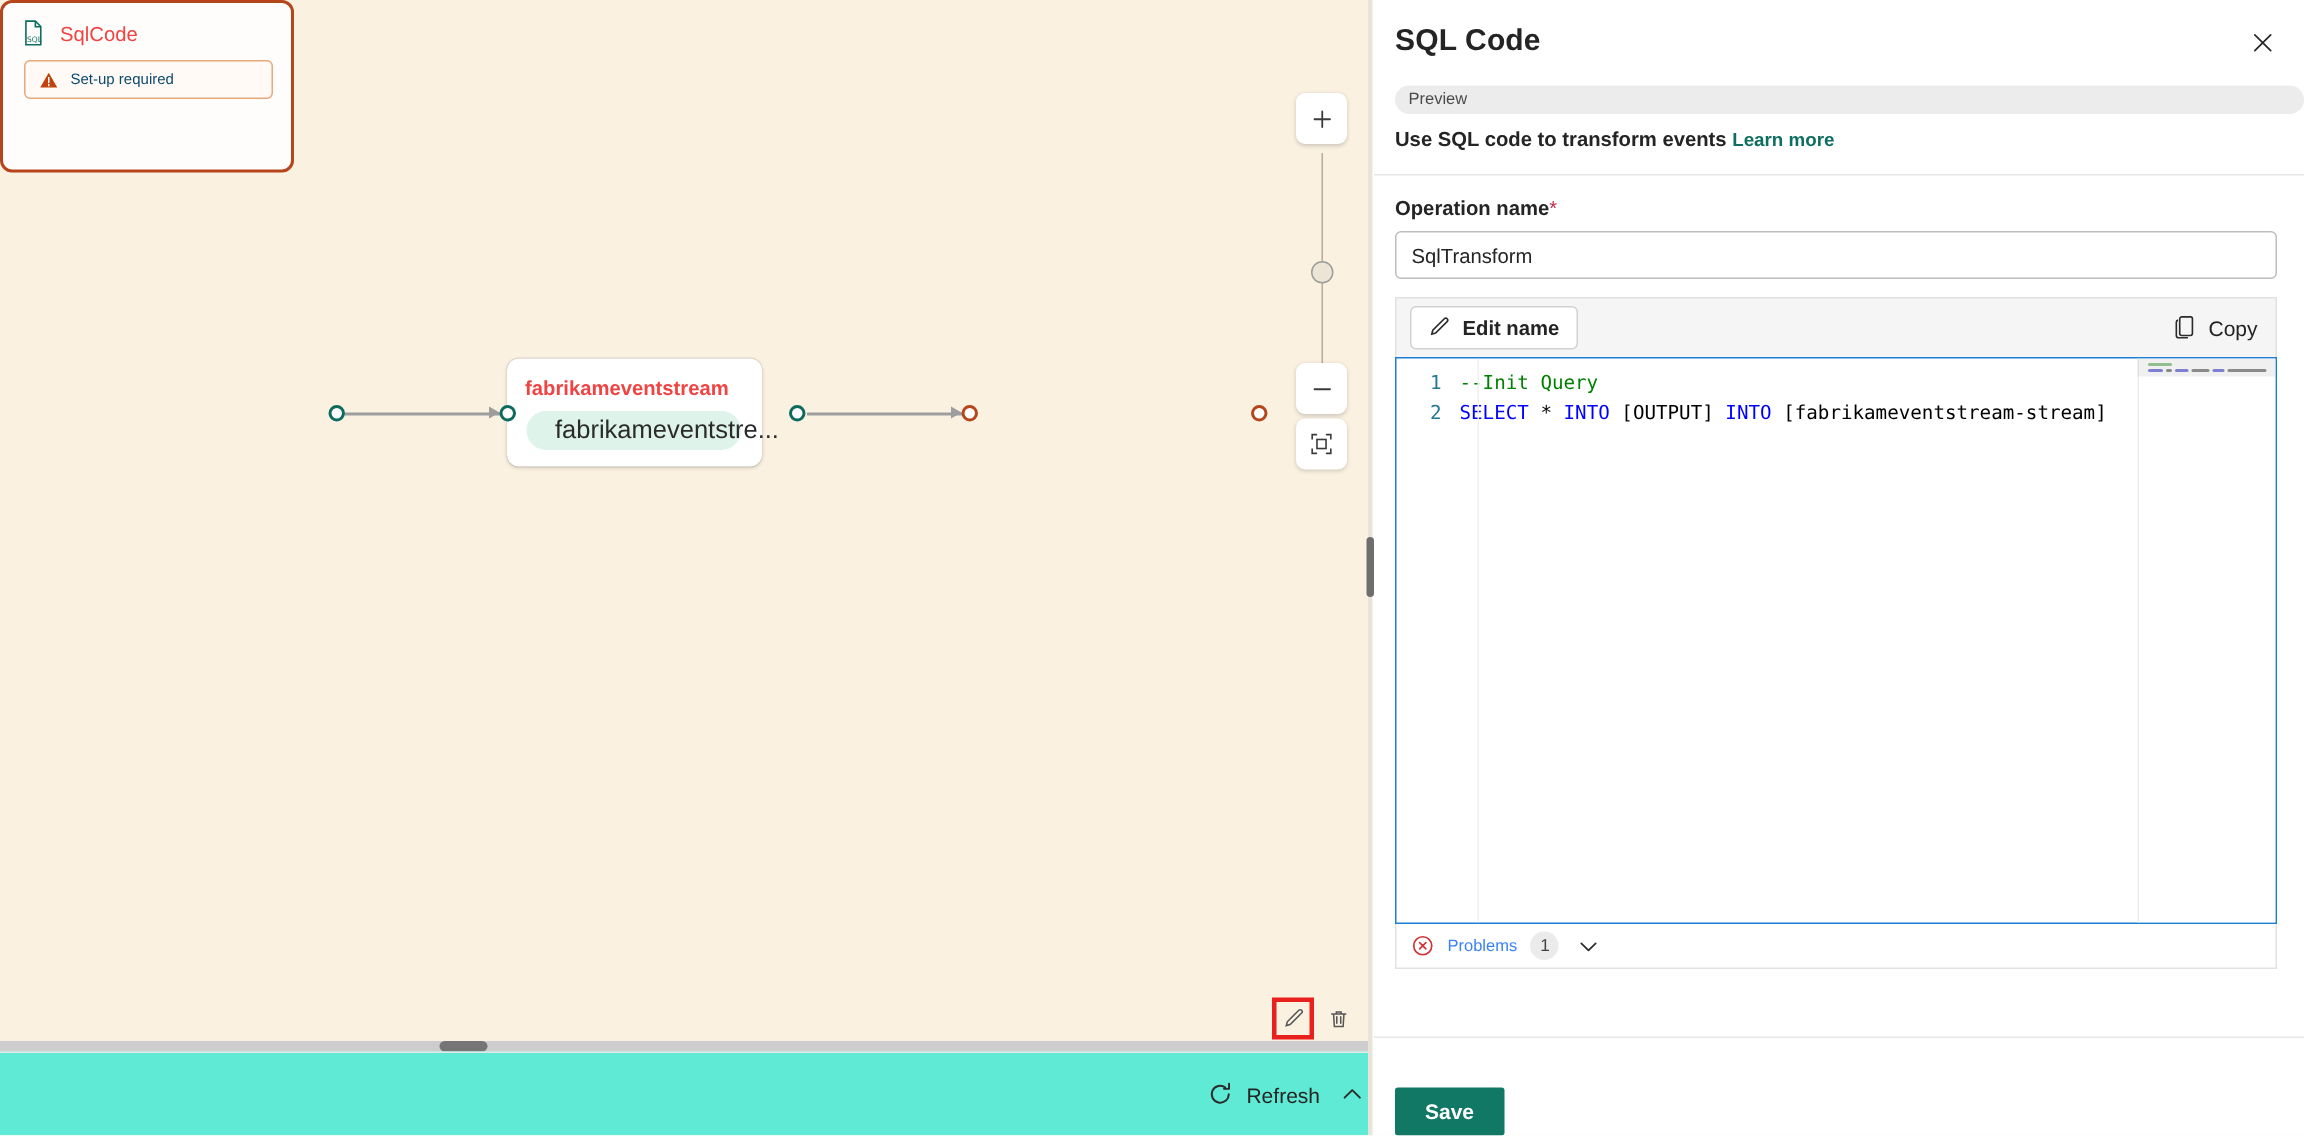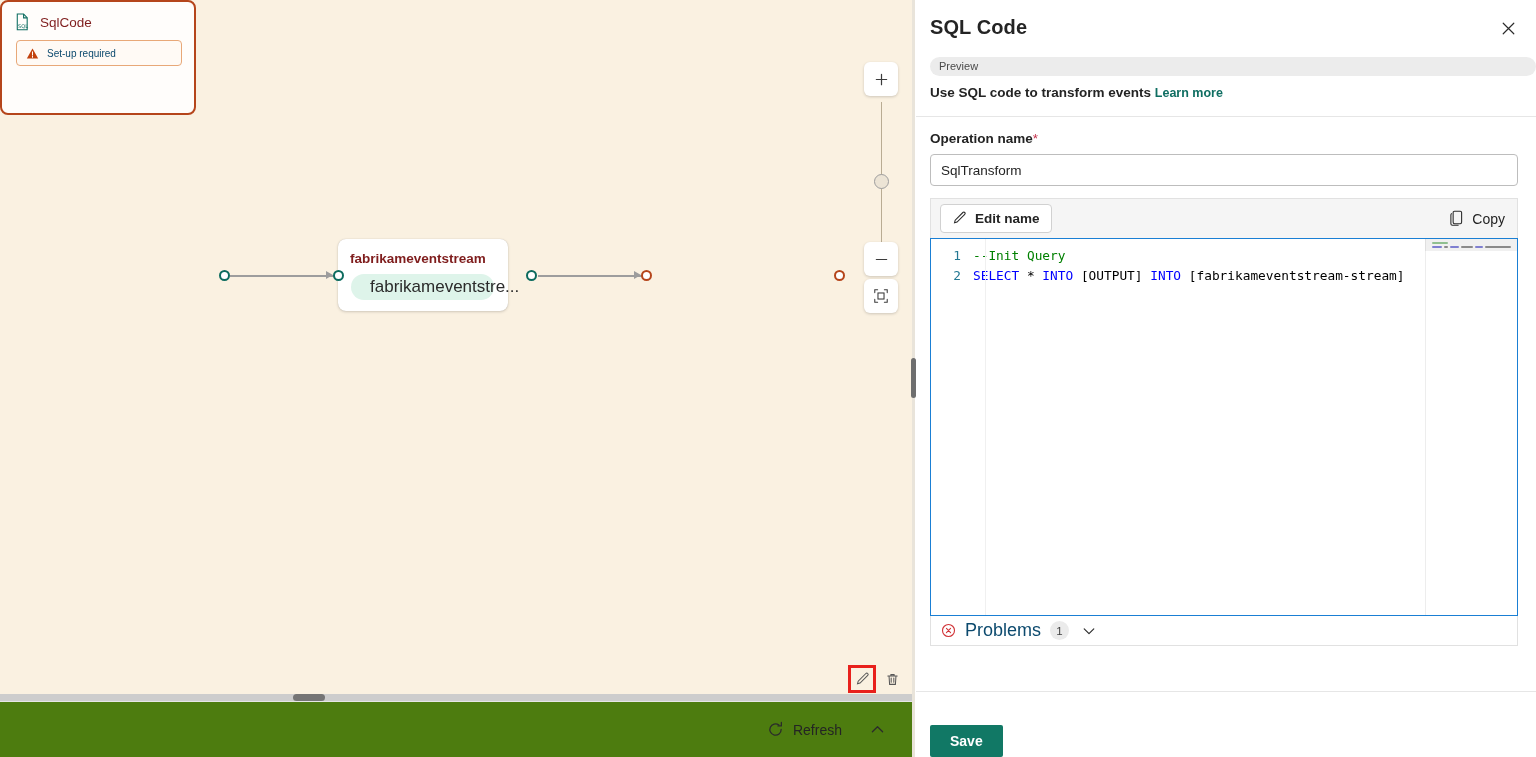--- a/index.html
+++ b/index.html
@@ -27,21 +27,21 @@
     position: absolute; left: 293px; top: 694px; width: 32px; height: 7px;
     background: #757575; border-radius: 4px;
   }
 
   
   .node {
     position: absolute; background: #ffffff; border-radius: 8px;
     box-shadow: 0 1px 3px rgba(0,0,0,.16), 0 0 1px rgba(0,0,0,.20);
   }
   .node-title-row { display: flex; align-items: center; gap: 9px; padding: 12px 12px 0 12px; }
-  .node-title { font-size: 13.5px; color: #7f1d1d; }
+  .node-title { font-size: 13.5px; color: #ef4444; }
   .node-title.bold { font-weight: bold; }
 
   .node-actions {
     position: absolute; right: 9px; bottom: 7px;
     display: flex; align-items: center; gap: 8px;
   }
   .icon-btn {
     width: 22px; height: 22px; display: flex; align-items: center;
     justify-content: center; cursor: pointer; background: transparent;
     border: none;
@@ -104,23 +104,23 @@
   }
   .zoom-thumb {
     position: absolute; left: 10px; top: 112px; width: 15px; height: 15px;
     border-radius: 50%; background: #ece4d5; border: 1.6px solid #9d9d9d;
     cursor: pointer;
   }
 
   
   .bottom-bar {
     position: absolute; left: 0; top: 701px; width: 912px; height: 56px;
-    background: #4d7c0f; border-top: 1px solid #e6e6e6;
+    background: #5eead4; border-top: 1px solid #e6e6e6;
     display: flex; align-items: center; justify-content: flex-end;
-    gap: 24px; padding-right: 24px;
+    gap: 10px; 
   }
   .refresh-btn {
     display: flex; align-items: center; gap: 9px; cursor: pointer;
     font-size: 14px; color: #242424;
   }
 
   
   .splitter {
     position: absolute; left: 912px; top: 0; width: 3px; height: 757px;
     background: #e9e4da;
@@ -209,21 +209,21 @@
   .mm-slider {
     position: absolute; right: 0; top: 0; width: 92px; height: 12px;
     background: rgba(0,0,0,.06);
   }
 
   .problems-bar {
     height: 30px; border: 1px solid #e1e1e1; border-top: none;
     background: #ffffff; display: flex; align-items: center; gap: 9px;
     padding: 0 10px; cursor: pointer;
   }
-  .problems-label { font-size: 18px; color: #0c4a6e; }
+  .problems-label { font-size: 11px; color: #3b82f6; }
   .problems-count {
     min-width: 19px; height: 19px; padding: 0 5px; border-radius: 10px;
     background: #ebebeb; font-size: 11.5px; color: #424242;
     display: flex; align-items: center; justify-content: center;
   }
 
   .panel-foot {
     border-top: 1px solid #e6e6e6; height: 66px; display: flex;
     align-items: flex-end; padding-left: 14px;
   }

